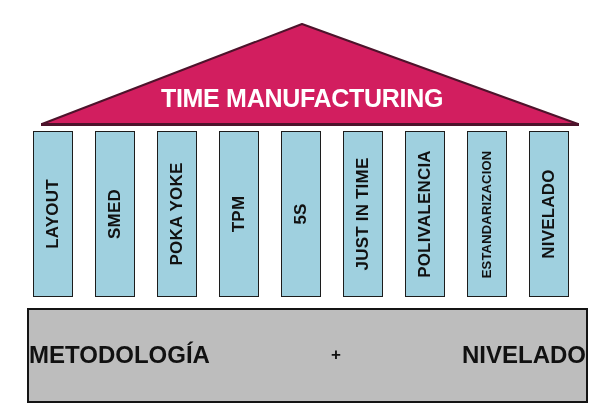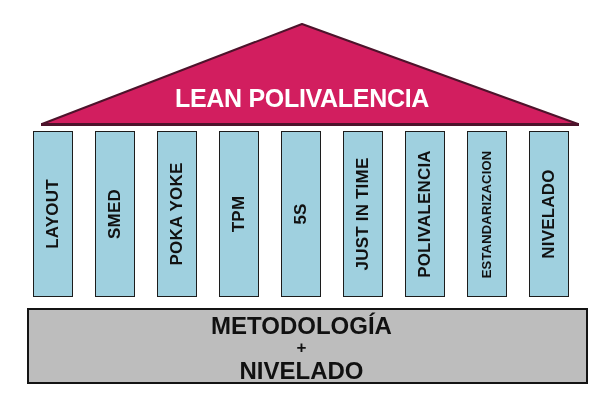--- a/index.html
+++ b/index.html
@@ -62,46 +62,46 @@
     font-weight: bold;
     color: var(--text-color);
     letter-spacing: 0.2px;
   }
   .pillar.small .pillar-label { font-size: 13px; }
   .base {
     position: absolute;
     left: 27px;
     top: 308px;
     width: 561px;
-    height: 76px;
+    height: 95px;
     box-sizing: border-box;
     background: var(--base-fill);
     border: 2px solid var(--base-border);
     display: flex;
-    flex-direction: column;
+    flex-direction: row;
     align-items: center;
     justify-content: space-between;
-    padding: 2px 12px 4px 0;
+    padding: 2px 0 4px 0;
     color: var(--text-color);
     text-align: center;
   }
   .base-line { font-size: 24px; font-weight: bold; line-height: 27px; }
   .base-plus { font-size: 17px; font-weight: bold; line-height: 18px; }
 </style>
 </head>
 <body>
 
 <div class="canvas" style="--roof-fill: #D21E5F; --roof-border: #4D132B; --pillar-fill: #9FD0DF; --pillar-border: #1C1C1C; --base-fill: #BDBDBD; --base-border: #141414; --title-color: #FFFFFF; --text-color: #111111;">
 
   <svg class="roof-svg" viewBox="0 0 600 130" aria-hidden="true">
     <polygon points="42,124 302,24 578,124" style="fill: var(--roof-fill); stroke: var(--roof-border); stroke-width: 2; stroke-linejoin: round;"></polygon>
     <line x1="41" y1="124.5" x2="579" y2="124.5" style="stroke: var(--roof-border); stroke-width: 3;"></line>
   </svg>
 
-  <div class="roof-title">LEAN POLIVALENCIA</div>
+  <div class="roof-title">TIME MANUFACTURING</div>
 
   <div class="pillars">
       <div class="pillar">
         <span class="pillar-label">LAYOUT</span>
       </div>
       <div class="pillar">
         <span class="pillar-label">SMED</span>
       </div>
       <div class="pillar">
         <span class="pillar-label">POKA YOKE</span>

